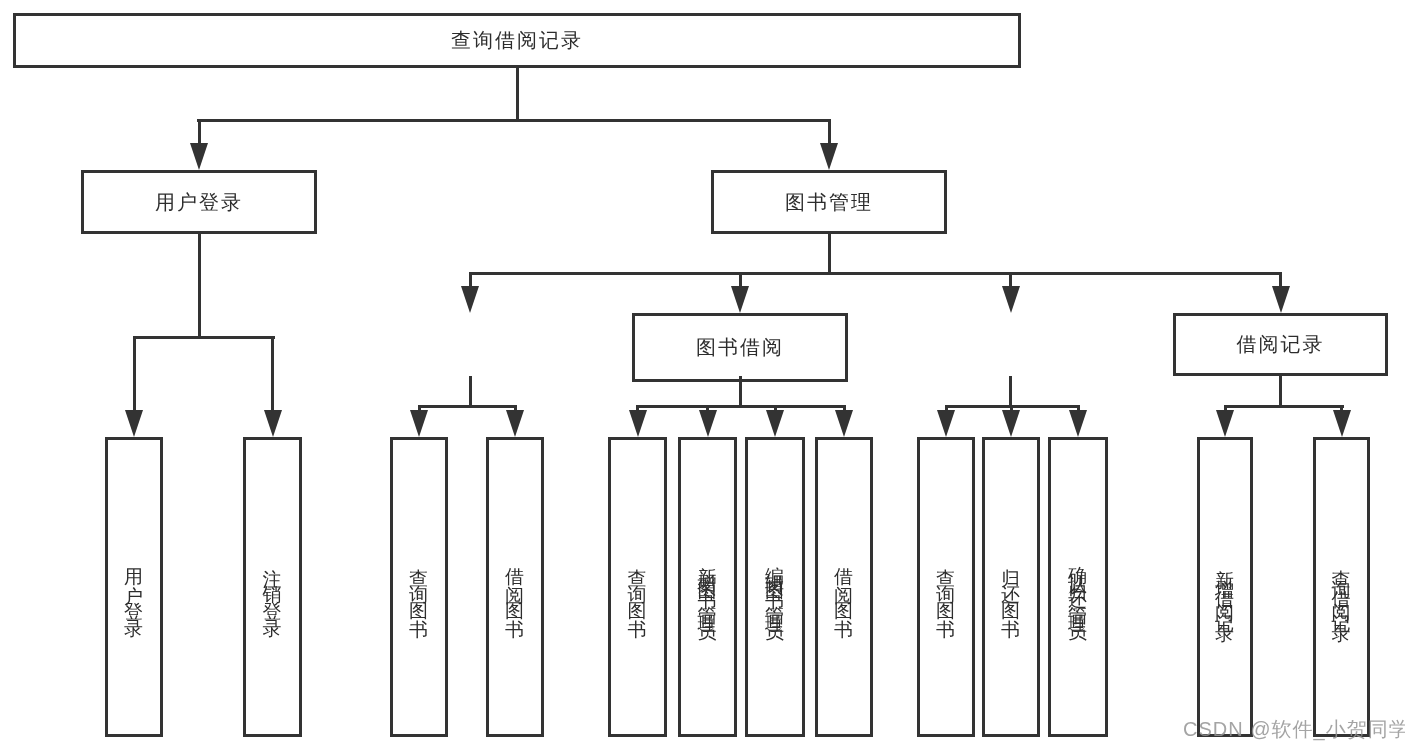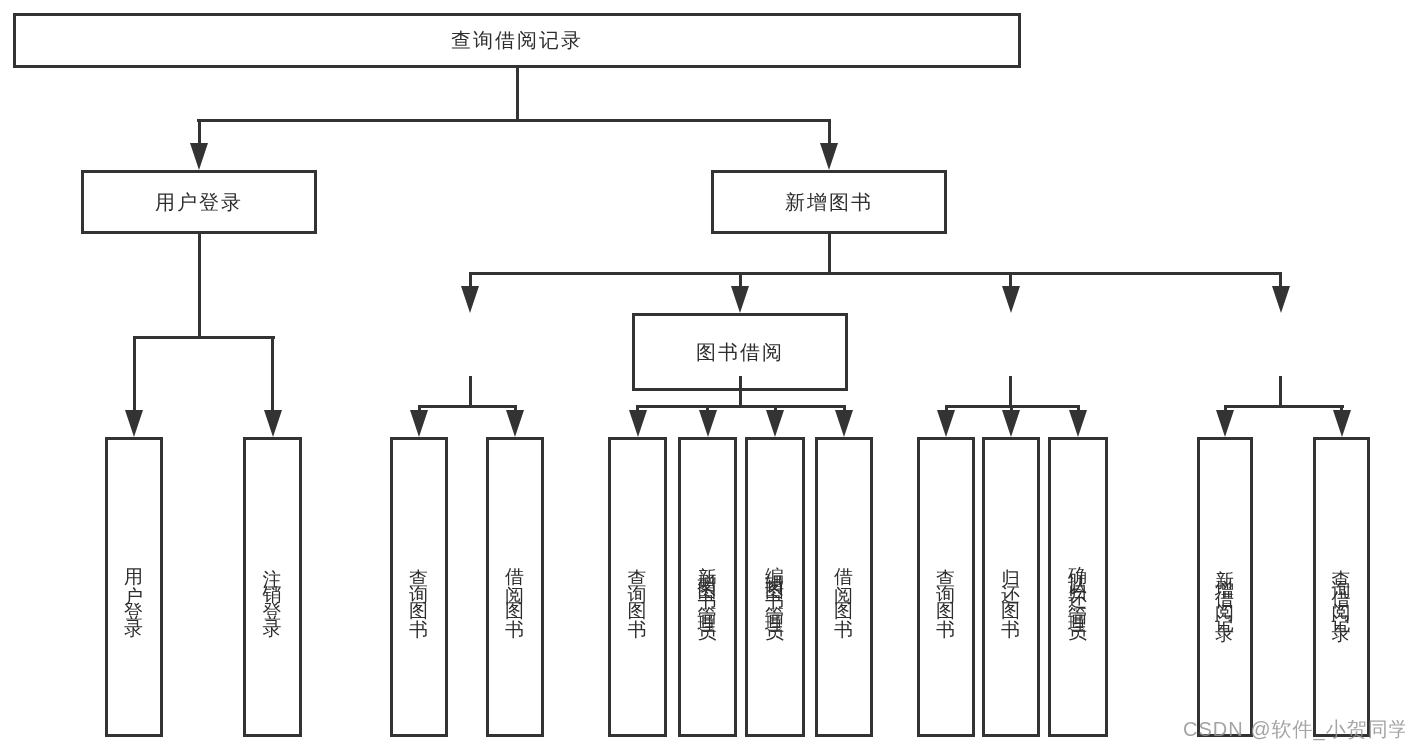--- a/index.html
+++ b/index.html
@@ -39,29 +39,32 @@
 
   <div class="node" style="left:13px;top:13px;width:1008px;height:55px;">
     <span class="lbl">查询借阅记录</span>
   </div>
 
   <div class="node" style="left:81px;top:170px;width:236px;height:64px;">
     <span class="lbl">用户登录</span>
   </div>
 
   <div class="node" style="left:711px;top:170px;width:236px;height:64px;">
-    <span class="lbl">新增图书</span>
+    <span class="lbl">图书管理</span>
   </div>
 
 
-  <div class="node" style="left:632px;top:313px;width:216px;height:78px;">
+  <div class="node" style="left:632px;top:313px;width:216px;height:69px;">
     <span class="lbl">图书借阅</span>
   </div>
 
 
+  <div class="node" style="left:1173px;top:313px;width:215px;height:63px;">
+    <span class="lbl">借阅记录</span>
+  </div>
 
   <div class="node leaf s4" style="left:105px;top:437px;width:58px;height:300px;">
     <span class="lbl">用户登录</span>
   </div>
   <div class="node leaf s4" style="left:243px;top:437px;width:59px;height:300px;">
     <span class="lbl">注销登录</span>
   </div>
 
   <div class="node leaf s4" style="left:390px;top:437px;width:58px;height:300px;">
     <span class="lbl">查询图书</span>

